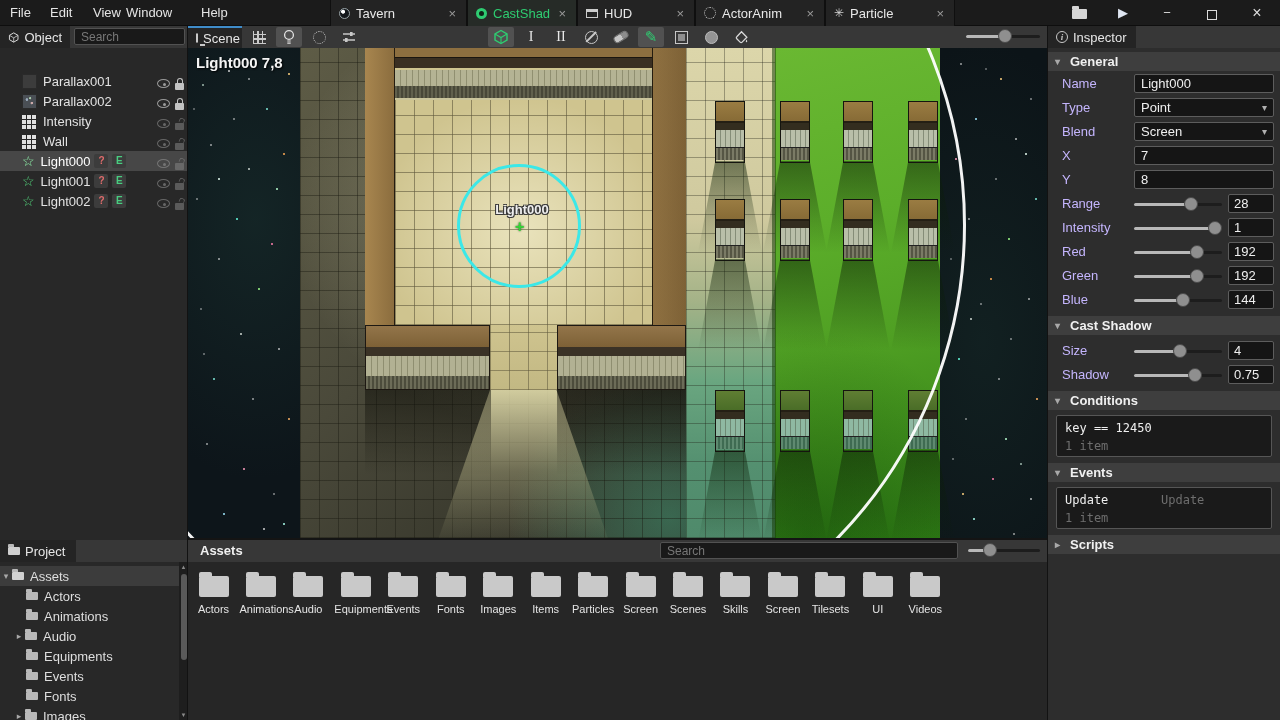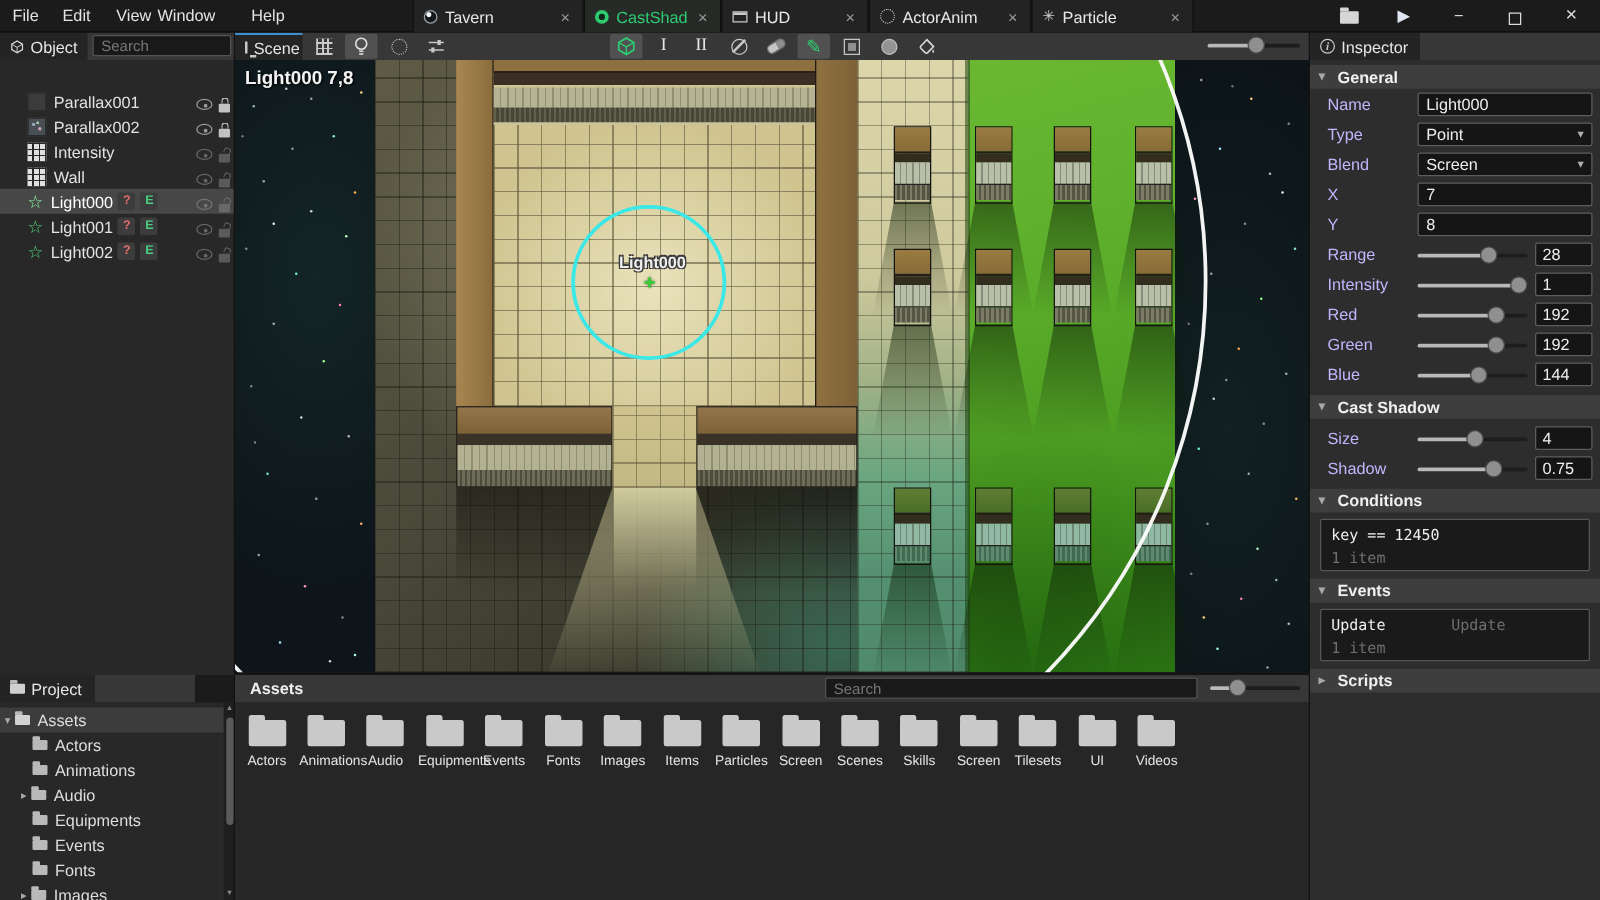--- a/index.html
+++ b/index.html
@@ -89,21 +89,21 @@
 
   
   #object-list { position:absolute; left:0; top:48px; width:188px; height:492px; background:#282828; z-index:30; }
   .obj-row { position:absolute; left:0; width:188px; height:20px; display:flex; align-items:center; font-size:13px; }
   .obj-row.selected { background:#474747; }
   .obj-row .lbl { margin-left:6px; color:#e2e2e2; }
   .row-eye { position:absolute; left:157px; top:5px; }
   .row-lock { position:absolute; left:175px; top:7px; }
 
   
-  #project-header { position:absolute; left:0; top:540px; width:156px; height:22px; background:#373737; z-index:30; }
+  #project-header { position:absolute; left:0; top:540px; width:188px; height:22px; background:#373737; z-index:30; }
   #project-tree { position:absolute; left:0; top:562px; width:188px; height:158px; background:#282828; overflow:hidden; z-index:30; }
   .tree-row { position:absolute; left:0; width:179px; height:20px; display:flex; align-items:center; font-size:13px; color:#dedede; }
   .tree-arrow { width:12px; text-align:center; color:#a8a8a8; font-size:9px; }
   .vscroll { position:absolute; right:0; top:0; width:9px; bottom:0; background:#1e1e1e; }
   .vscroll .arr { position:absolute; left:0; width:9px; height:10px; color:#8a8a8a; font-size:6px; text-align:center; line-height:10px; }
   .vscroll .thumbbar { position:absolute; left:1.5px; width:6px; background:#5a5a5a; border-radius:3px; }
 
   
   #assets-header { position:absolute; left:188px; top:540px; width:860px; height:22px; background:#373737; z-index:30; }
   #assets-content { position:absolute; left:188px; top:562px; width:860px; height:158px; background:#262626; z-index:30; }

